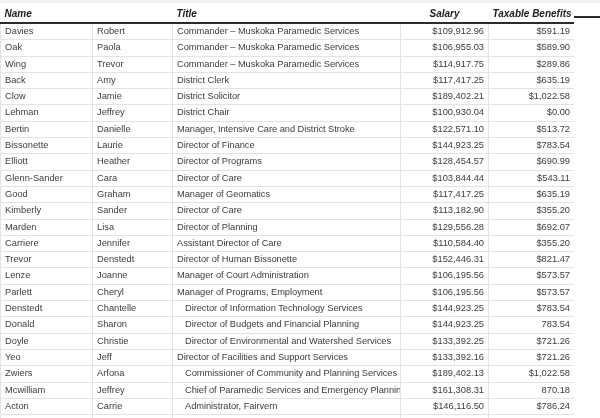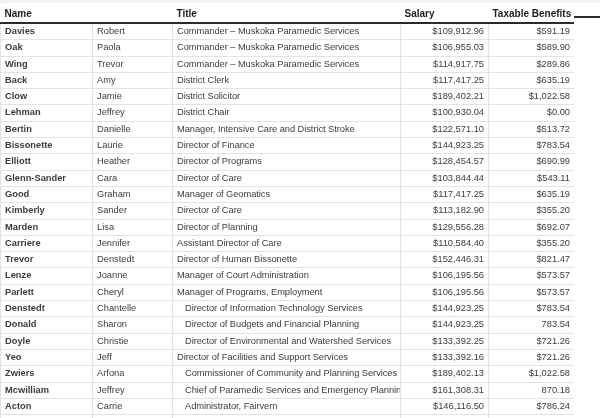--- a/index.html
+++ b/index.html
@@ -55,36 +55,37 @@
     font-size: 10px;
     font-weight: bold;
     color: #1d1d1d;
     text-align: left;
     padding: 1px 4px 3px 4px;
     height: 15px;
     vertical-align: bottom;
     background: #ffffff;
     border-bottom: 2px solid #2b2b2b;
     white-space: nowrap;
-  }
-  thead th.num { text-align: left; }
+    font-style: italic;
+  }
+  thead th.num { text-align: center; }
   thead th.blank { border-bottom: 2px solid #2b2b2b; }
 
   tbody td {
     padding: 1px 4px 1px 4px;
     height: 13.3px;
     vertical-align: middle;
     border-bottom: 1px solid #e3e3e3;
     border-right: 1px solid #e3e3e3;
     white-space: nowrap;
     overflow: hidden;
     color: #3c3c3c;
     background: #ffffff;
   }
-  tbody td.last-name { border-left: 1px solid #e3e3e3; font-weight: bold; }
+  tbody td.last-name { border-left: 1px solid #e3e3e3; }
   tbody td.num { text-align: right; }
   tbody td.title { letter-spacing: -0.05px; }
   tbody td.title.indent { padding-left: 12px; margin-top: 12px; }
 
   tbody tr:last-child td { border-bottom: 1px solid #cfcfcf; }
 
   
   .gutter {
     position: absolute;
     top: 3px;

